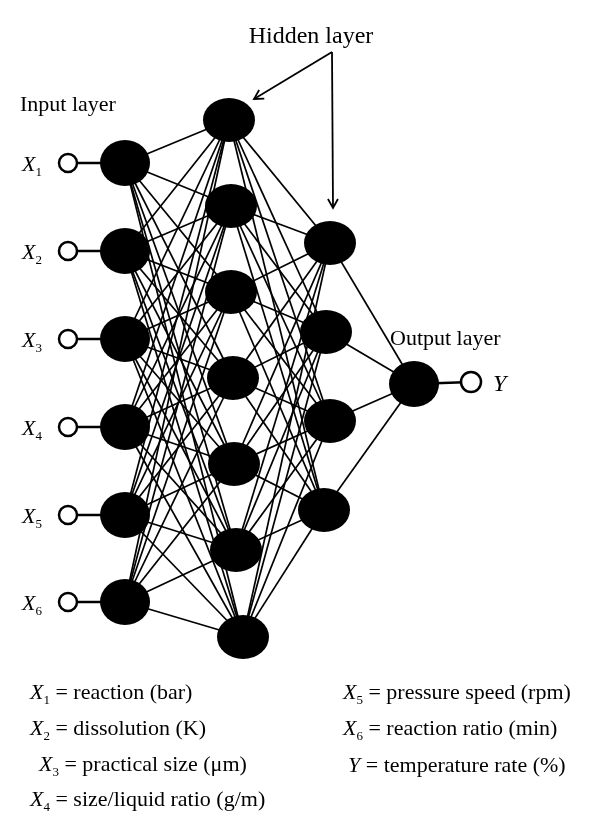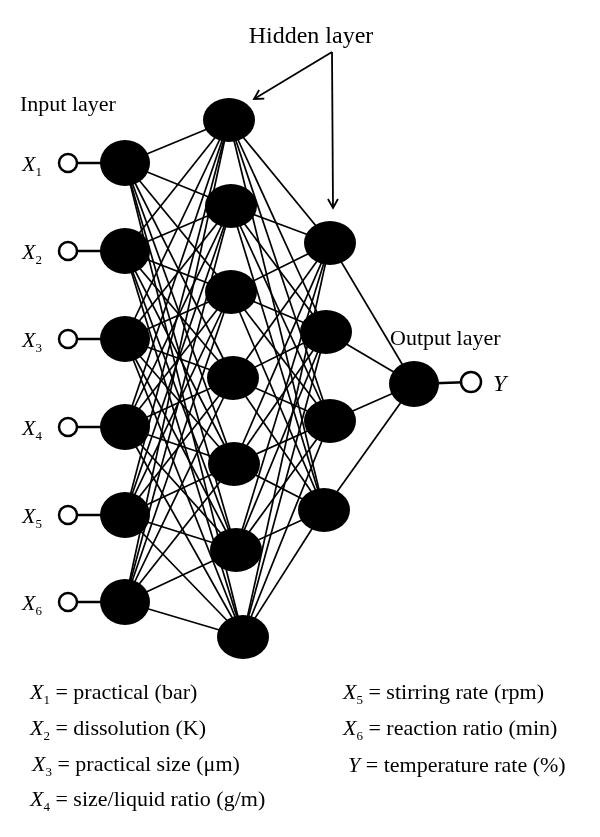--- a/index.html
+++ b/index.html
@@ -167,21 +167,21 @@
     <text class="nlabel" x="22" y="259"><tspan>X</tspan><tspan class="nsub" dy="5">2</tspan></text>
     <text class="nlabel" x="22" y="347"><tspan>X</tspan><tspan class="nsub" dy="5">3</tspan></text>
     <text class="nlabel" x="22" y="435"><tspan>X</tspan><tspan class="nsub" dy="5">4</tspan></text>
     <text class="nlabel" x="22" y="523"><tspan>X</tspan><tspan class="nsub" dy="5">5</tspan></text>
     <text class="nlabel" x="22" y="610"><tspan>X</tspan><tspan class="nsub" dy="5">6</tspan></text>
 
     <text class="ylabel" x="493" y="391">Y</text>
   </svg>
 
   <div class="legend">
-    <div class="legend-item" style="left:30px;  top:679px"><span class="sym">X</span><sub>1</sub><span> = practical (bar)</span></div>
+    <div class="legend-item" style="left:30px;  top:679px"><span class="sym">X</span><sub>1</sub><span> = reaction (bar)</span></div>
     <div class="legend-item" style="left:30px;  top:715px"><span class="sym">X</span><sub>2</sub><span> = dissolution (K)</span></div>
-    <div class="legend-item" style="left:32px;  top:751px"><span class="sym">X</span><sub>3</sub><span> = practical size (μm)</span></div>
+    <div class="legend-item" style="left:39px;  top:751px"><span class="sym">X</span><sub>3</sub><span> = practical size (μm)</span></div>
     <div class="legend-item" style="left:30px;  top:786px"><span class="sym">X</span><sub>4</sub><span> = size/liquid ratio (g/m)</span></div>
-    <div class="legend-item" style="left:343px; top:679px"><span class="sym">X</span><sub>5</sub><span> = stirring rate (rpm)</span></div>
+    <div class="legend-item" style="left:343px; top:679px"><span class="sym">X</span><sub>5</sub><span> = pressure speed (rpm)</span></div>
     <div class="legend-item" style="left:343px; top:715px"><span class="sym">X</span><sub>6</sub><span> = reaction ratio (min)</span></div>
     <div class="legend-item" style="left:348px; top:752px"><span class="sym">Y</span><sub></sub><span> = temperature rate (%)</span></div>
   </div>
 </div>
 
 </body></html>

